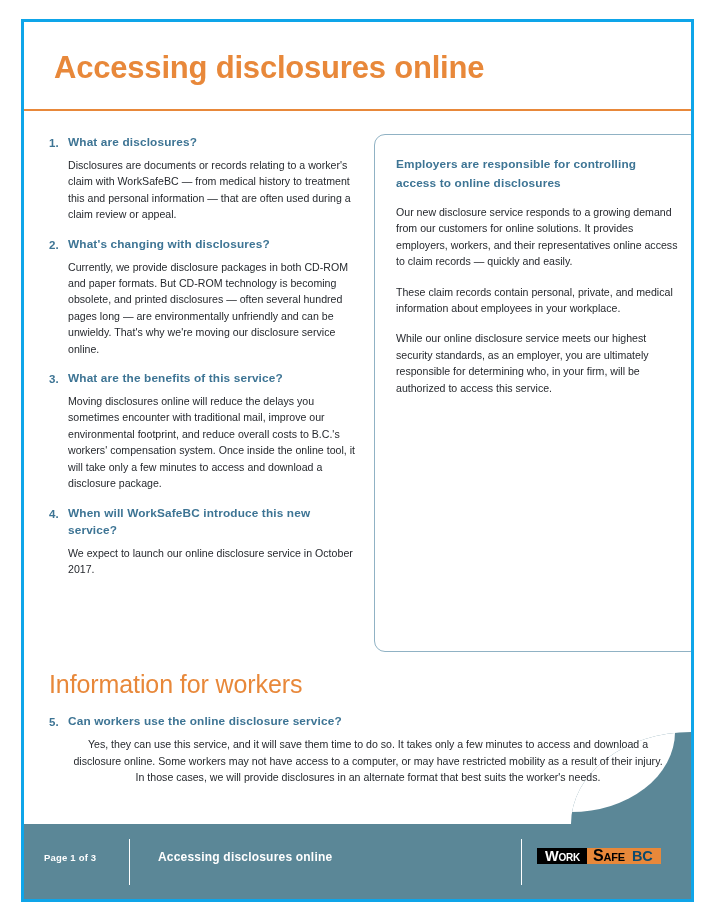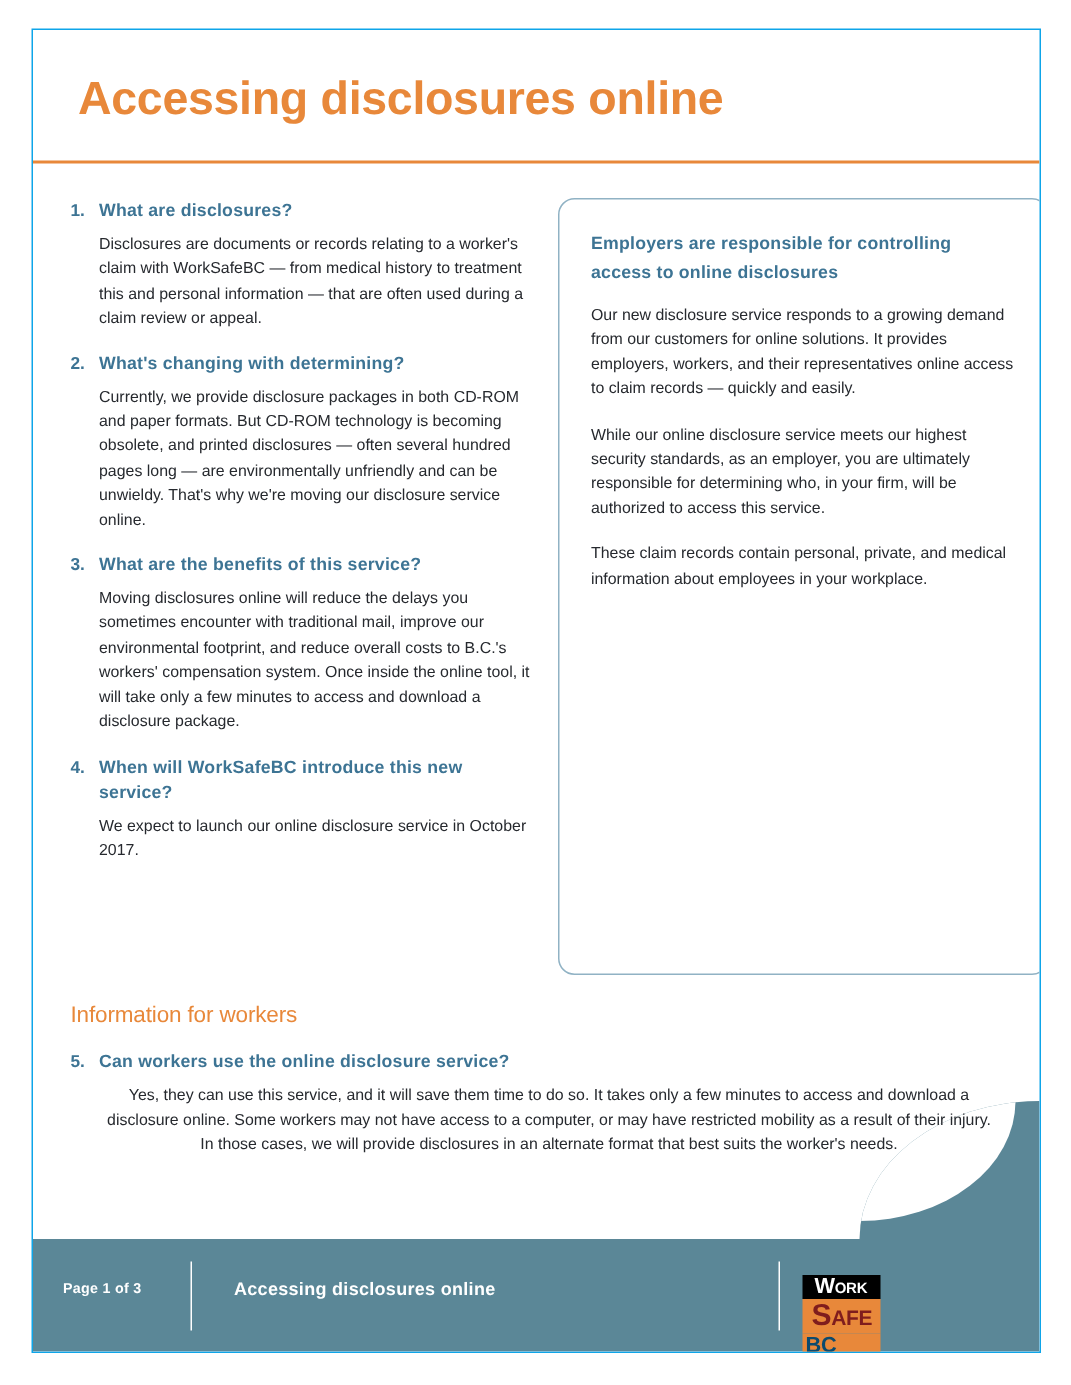--- a/index.html
+++ b/index.html
@@ -14,21 +14,21 @@
     -webkit-font-smoothing: antialiased;
   }
 
   #page {
     position: absolute;
     left: 21px;
     top: 19px;
     width: 673px;
     height: 883px;
     background: #ffffff;
-    border: 1px solid #0ea5e9;
+    border: 3px solid #0ea5e9;
     box-sizing: border-box;
     overflow: hidden;
   }
 
   
   .footer-band {
     position: absolute;
     left: 0;
     right: 0;
     bottom: 0;
@@ -150,21 +150,21 @@
   }
 
   
   .section-two {
     position: absolute;
     left: 25px;
     top: 648px;
     right: 25px;
   }
   .section-heading {
-    font-size: 15px;
+    font-size: 25px;
     font-weight: normal;
     color: #e8883a;
     letter-spacing: -0.1px;
     margin: 0 0 14px 0;
   }
   .wide-answer {
     margin-left: 19px;
     margin-top: 5px;
     color: #26292e;
     font-size: 10.6px;
@@ -216,37 +216,36 @@
     background: #ffffff;
   }
   .logo {
     position: absolute;
     left: 513px;
     top: 24px;
     display: flex;
     align-items: stretch;
     height: 16px;
     font-family: "Liberation Sans", sans-serif;
-    flex-direction: column;
   }
   .logo-work {
     background: #000000;
     color: #ffffff;
     font-size: 14.5px;
     font-weight: bold;
     letter-spacing: -0.2px;
     padding: 0 7px 0 8px;
     display: flex;
     align-items: center;
     font-variant: small-caps;
   }
   .logo-safe {
     background: #e8883a;
-    color: #7f1d1d;
-    font-size: 20px;
+    color: #000000;
+    font-size: 16px;
     font-weight: bold;
     letter-spacing: -0.2px;
     padding: 0 5px 0 6px;
     display: flex;
     align-items: center;
     font-variant: small-caps;
   }
   .logo-bc {
     background: #e8883a;
     color: #0c4a6e;
@@ -276,21 +275,21 @@
       <div class="q-row">
         <div class="q-num">1.</div>
         <div class="q-text">What are disclosures?</div>
       </div>
       <div class="a-text">Disclosures are documents or records relating to a worker's claim with WorkSafeBC — from medical history to treatment this and personal information — that are often used during a claim review or appeal.</div>
     </div>
 
     <div class="qa">
       <div class="q-row">
         <div class="q-num">2.</div>
-        <div class="q-text">What's changing with determining?</div>
+        <div class="q-text">What's changing with disclosures?</div>
       </div>
       <div class="a-text">Currently, we provide disclosure packages in both CD-ROM and paper formats. But CD-ROM technology is becoming obsolete, and printed disclosures — often several hundred pages long — are environmentally unfriendly and can be unwieldy. That's why we're moving our disclosure service online.</div>
     </div>
 
     <div class="qa">
       <div class="q-row">
         <div class="q-num">3.</div>
         <div class="q-text">What are the benefits of this service?</div>
       </div>
       <div class="a-text">Moving disclosures online will reduce the delays you sometimes encounter with traditional mail, improve our environmental footprint, and reduce overall costs to B.C.'s workers' compensation system. Once inside the online tool, it will take only a few minutes to access and download a disclosure package.</div>
@@ -302,22 +301,22 @@
         <div class="q-text">When will WorkSafeBC introduce this new service?</div>
       </div>
       <div class="a-text">We expect to launch our online disclosure service in October 2017.</div>
     </div>
 
   </div>
 
   <div class="callout">
     <div class="callout-title">Employers are responsible for controlling access to online disclosures</div>
     <p>Our new disclosure service responds to a growing demand from our customers for online solutions. It provides employers, workers, and their representatives online access to claim records — quickly and easily.</p>
+    <p>These claim records contain personal, private, and medical information about employees in your workplace.</p>
     <p>While our online disclosure service meets our highest security standards, as an employer, you are ultimately responsible for determining who, in your firm, will be authorized to access this service.</p>
-    <p>These claim records contain personal, private, and medical information about employees in your workplace.</p>
   </div>
 
   <div class="section-two">
     <h2 class="section-heading">Information for workers</h2>
     <div class="qa">
       <div class="q-row">
         <div class="q-num">5.</div>
         <div class="q-text">Can workers use the online disclosure service?</div>
       </div>
       <div class="wide-answer">Yes, they can use this service, and it will save them time to do so. It takes only a few minutes to access and download a disclosure online. Some workers may not have access to a computer, or may have restricted mobility as a result of their injury. In those cases, we will provide disclosures in an alternate format that best suits the worker's needs.</div>

